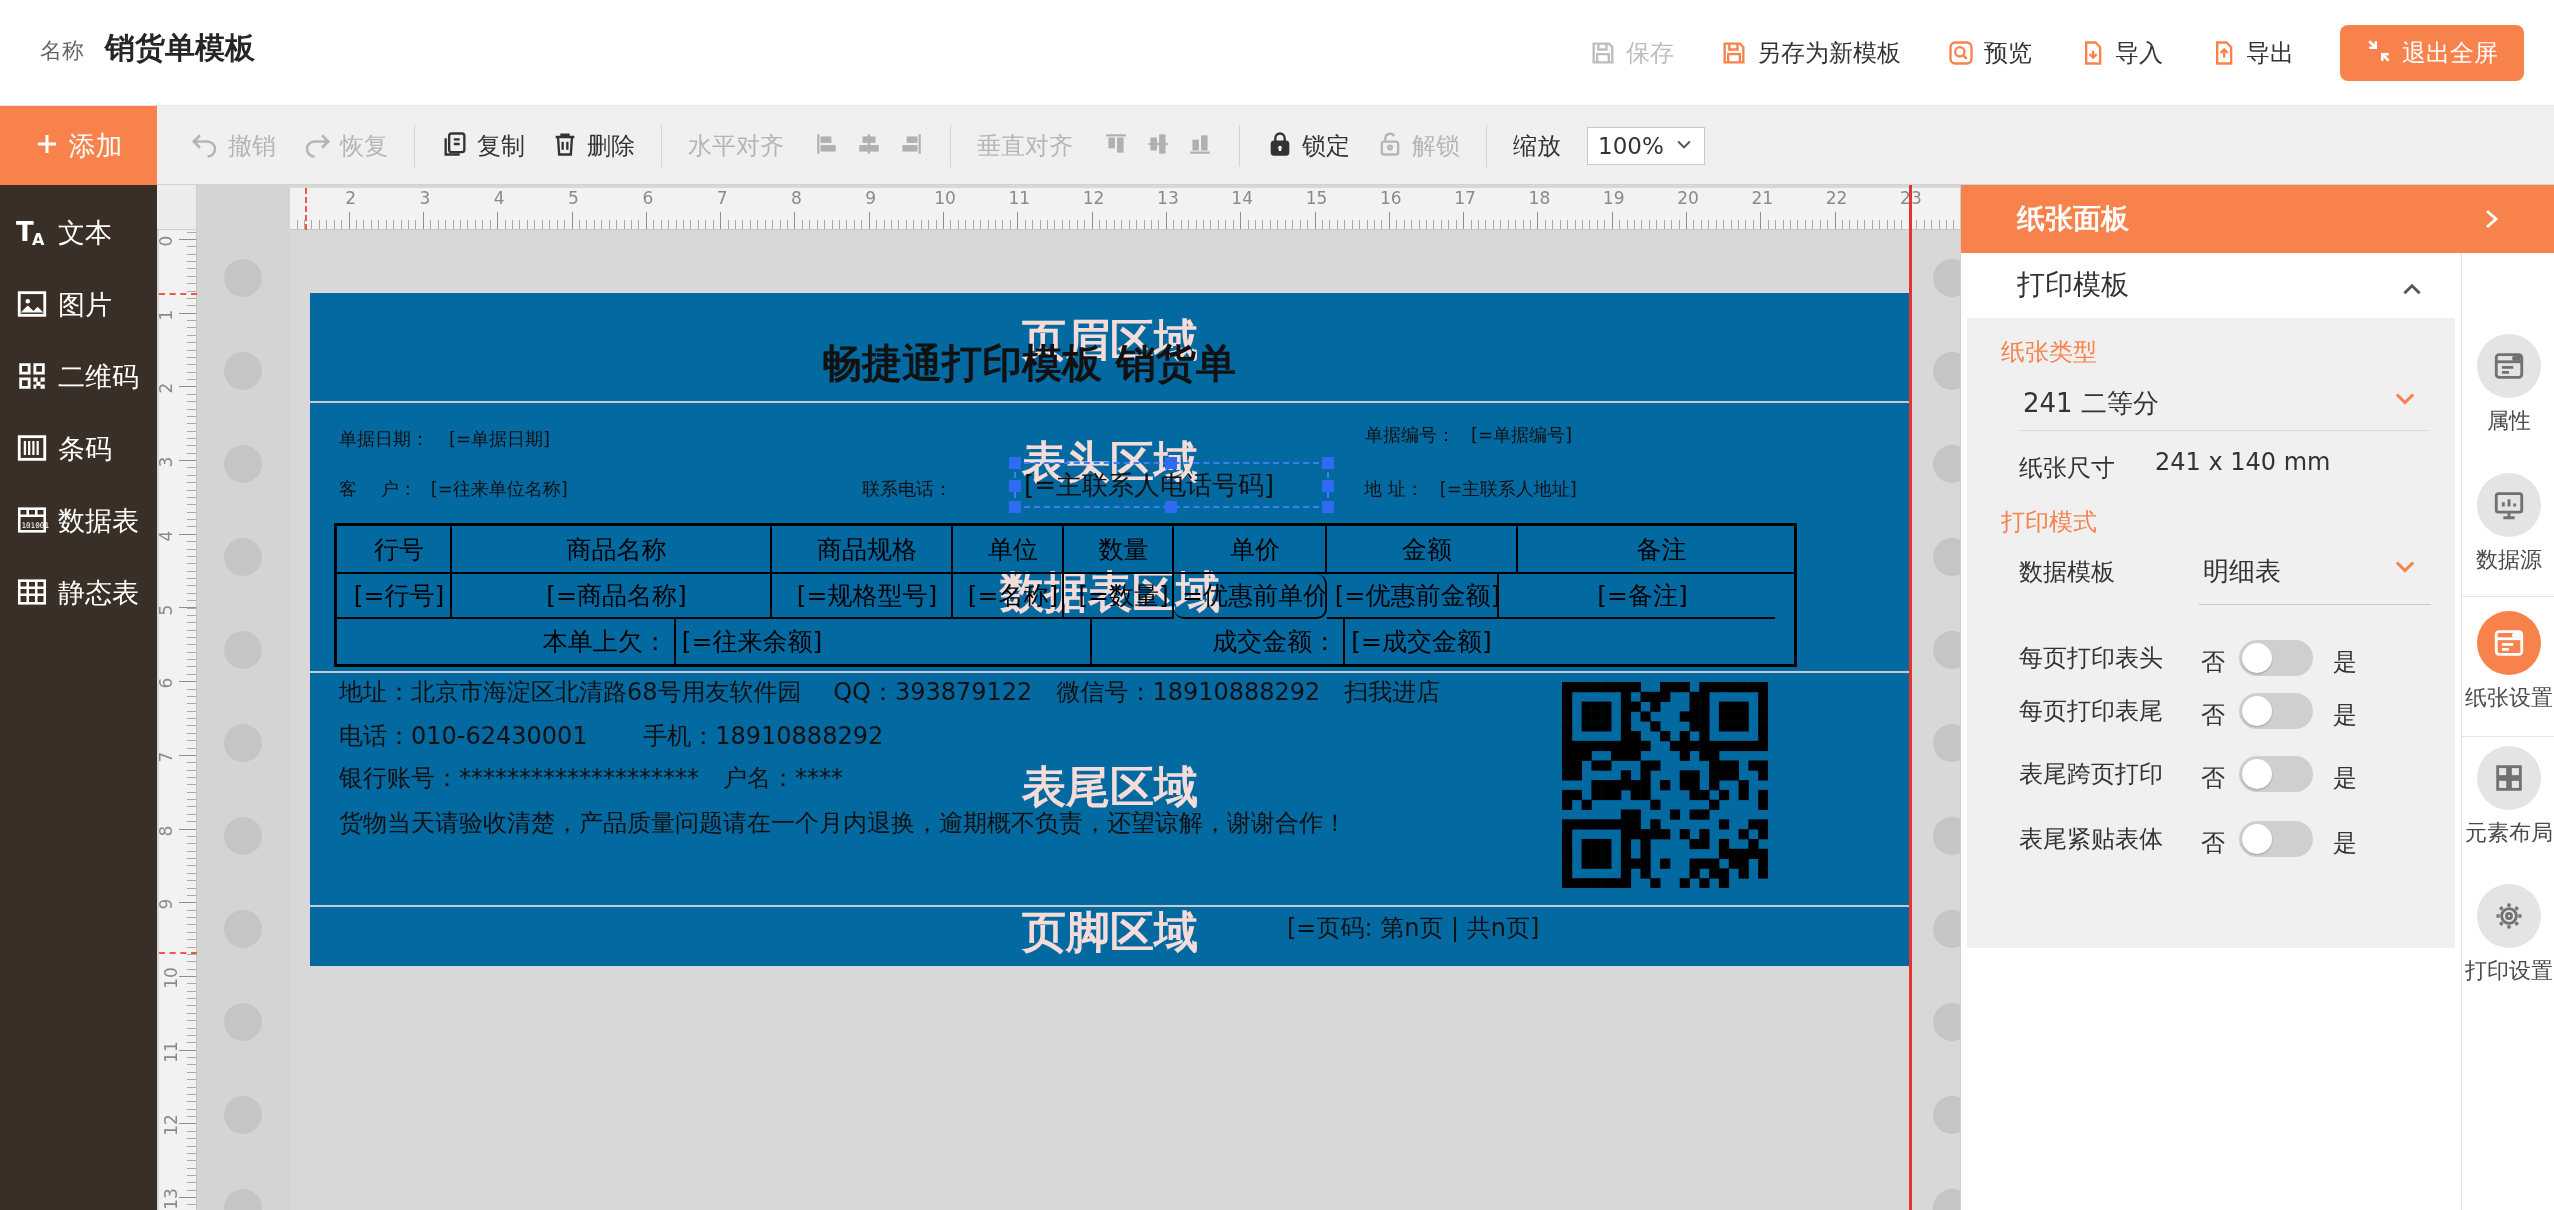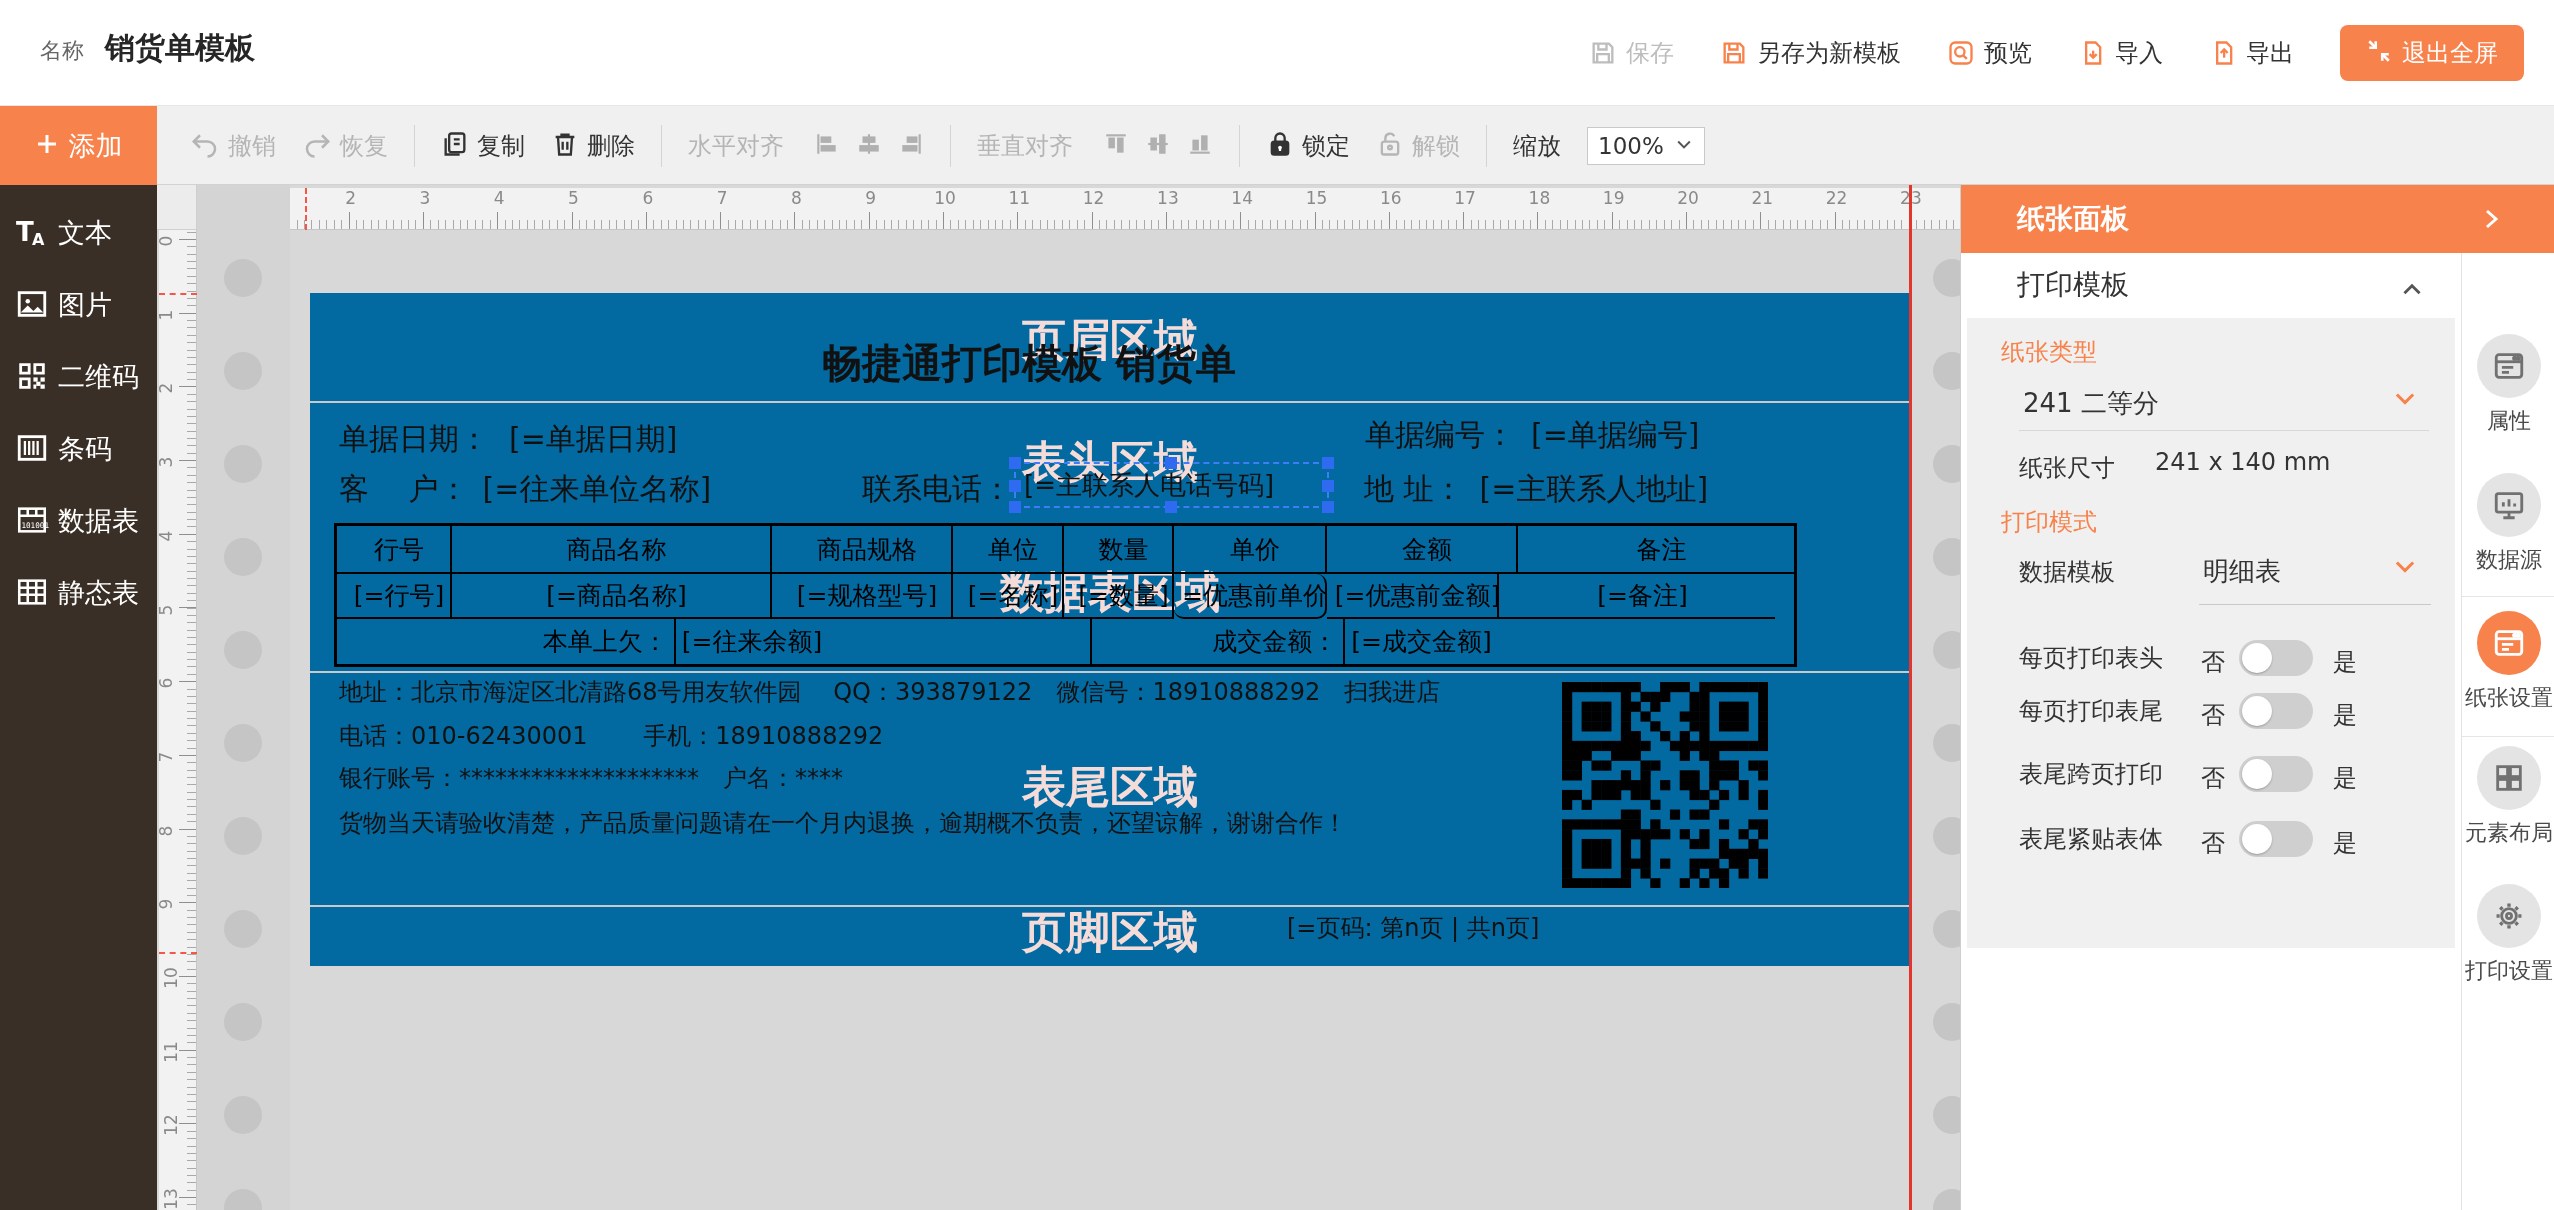--- a/index.html
+++ b/index.html
@@ -51,21 +51,21 @@
   .vruler .num{position:absolute;left:2px;font-size:17px;color:#8a8a8a;transform:translateY(-50%) rotate(-90deg);line-height:1;}
   .vr-margin{position:absolute;left:0;width:38px;border-top:2px dashed #f4564a;}
   .strip{position:absolute;left:40px;top:0;width:93px;height:1025px;background:#D4D4D4;}
   .hole{position:absolute;width:38px;height:38px;border-radius:50%;background:#C5C5C5;}
   .paper{position:absolute;left:153px;top:108px;width:1600px;height:673px;background:#0369a1;}
   .redline{position:absolute;left:1752px;top:0;width:3px;height:1025px;background:#E5342B;}
   
   .wm{position:absolute;left:800px;transform:translateX(-50%);font-size:44px;color:#F6DCD8;line-height:1;white-space:nowrap;font-weight:600;}
   .doc-title{position:absolute;left:404px;top:48px;width:630px;text-align:center;font-size:40px;font-weight:600;color:#111;line-height:1.1;white-space:nowrap;}
   .doc-div{position:absolute;left:0;width:1600px;border-top:2px solid #c9c9c9;}
-  .frow{position:absolute;height:28px;font-size:30px;color:#111;line-height:28px;white-space:nowrap;}
+  .frow{position:absolute;height:28px;font-size:18px;color:#111;line-height:28px;white-space:nowrap;}
   .sel{position:absolute;left:704px;top:169px;width:315px;height:46px;border:2px dashed #3F7DF7;box-sizing:border-box;}
   .sel .txt{position:absolute;left:8px;top:8px;font-size:26px;color:#111;line-height:1;white-space:nowrap;}
   .hnd{position:absolute;width:12px;height:12px;background:#2E6BF0;}
   .dtable{position:absolute;left:24px;top:230px;width:1463px;border:3px solid #000;box-sizing:border-box;}
   .trow{display:flex;}
   .tcell{box-sizing:border-box;border-right:2px solid #000;border-bottom:2px solid #000;
          display:flex;align-items:center;justify-content:center;font-size:25px;color:#000;overflow:hidden;white-space:nowrap;padding-left:11px;}
   .tcell:last-child{border-right:none;}
   .trow:last-child .tcell{border-bottom:none;}
   .tcell.ra{justify-content:flex-end;padding-right:6px;}

